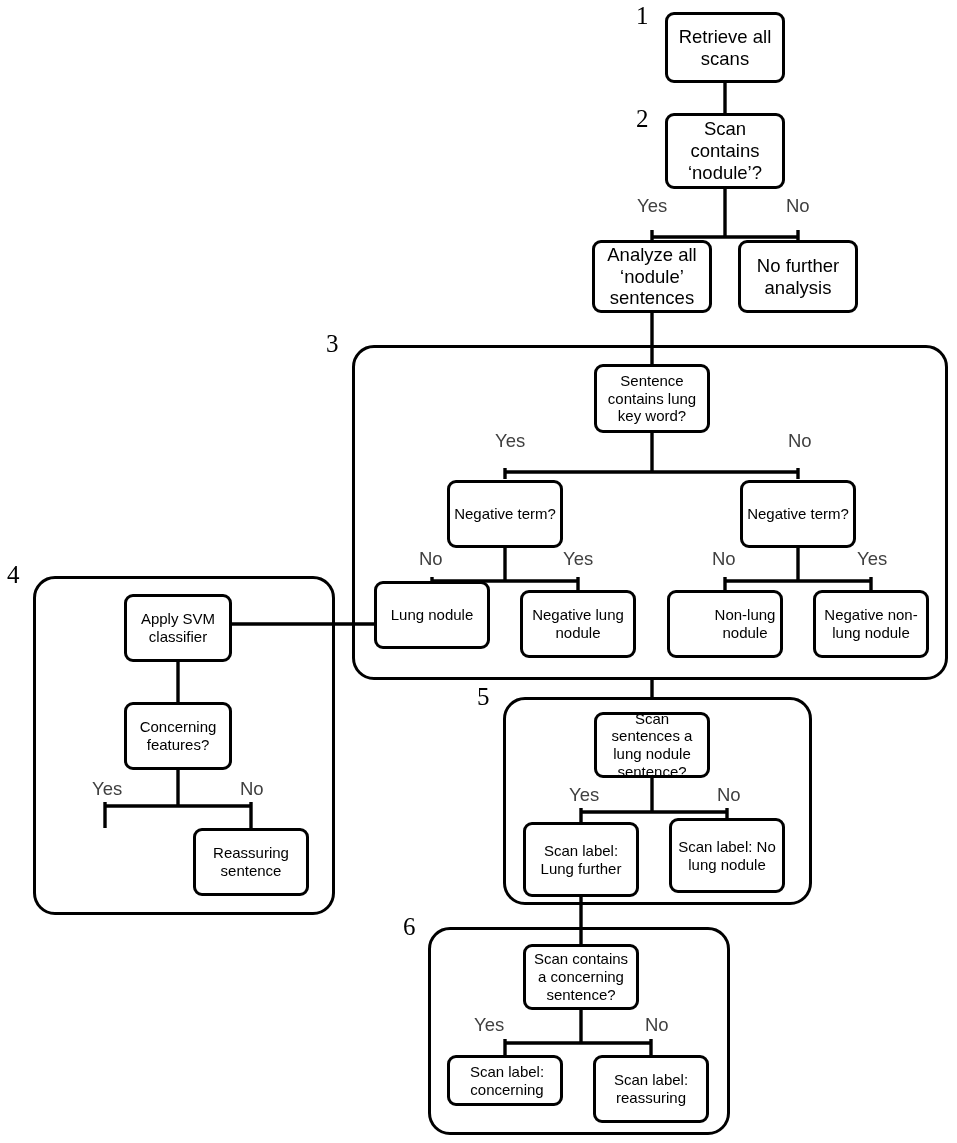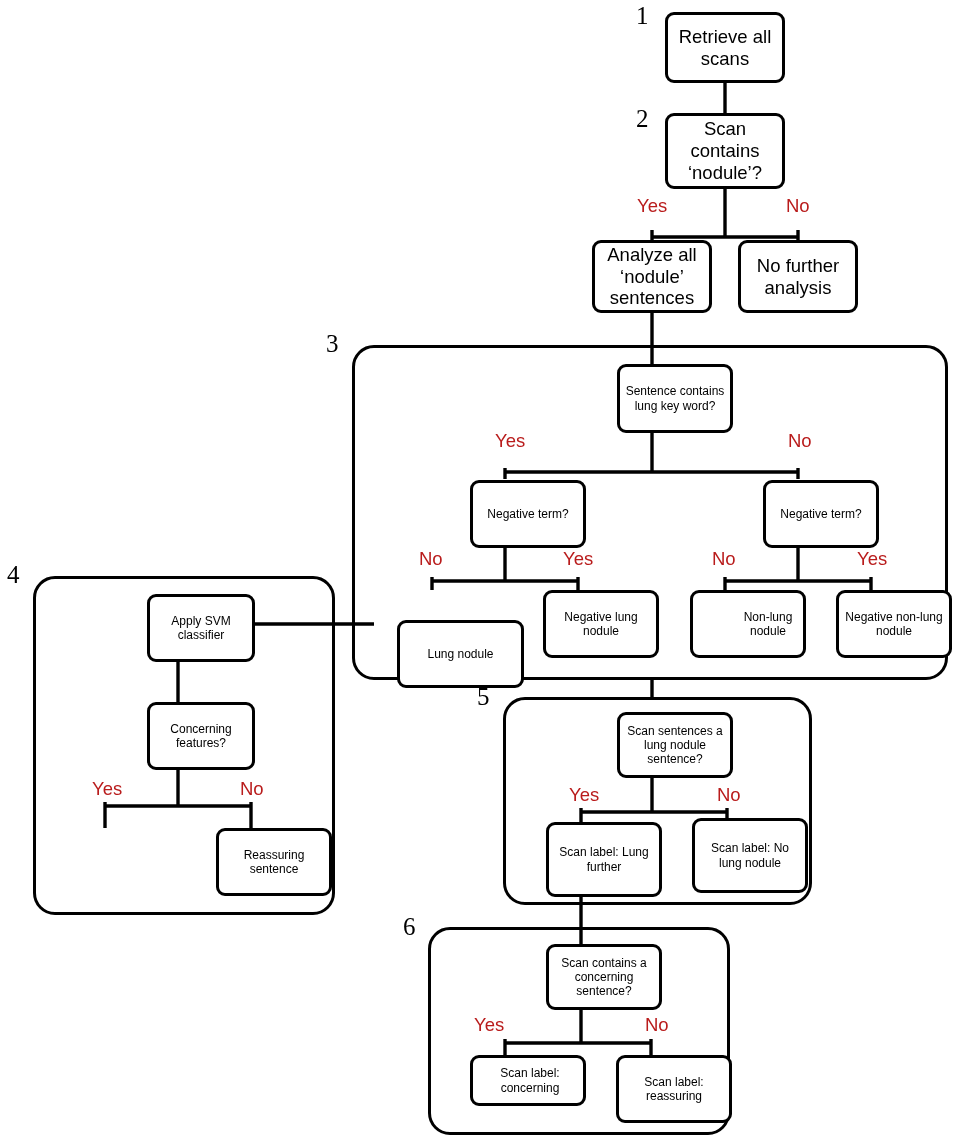--- a/index.html
+++ b/index.html
@@ -41,33 +41,33 @@
     justify-content: center;
     text-align: center;
     line-height: 1.18;
     color: #000;
     padding: 2px 4px;
     z-index: 3;
   }
   .node span { display: block; width: 100%; }
   .edge-label {
     position: absolute;
-    color: #b91c1c;
+    color: #404040;
     white-space: nowrap;
     z-index: 4;
     background: transparent;
   }
   .group-num {
     position: absolute;
     color: #000;
     font-family: "Liberation Serif", serif;
     z-index: 4;
   }
   .fs18 { font-size: 18.5px; }
-  .fs17 { font-size: 12px; margin-left: 23px; }
+  .fs17 { font-size: 15px; }
   .num { font-size: 25px; }
 </style>
 </head>
 <body>
 
 <div id="canvas">
 
   <svg id="wires" viewBox="0 0 957 1143" xmlns="http://www.w3.org/2000/svg">
     <g stroke="#000" stroke-width="3.4" fill="none" stroke-linecap="butt">
 
@@ -156,21 +156,21 @@
   </div>
 
   <div class="node fs17" style="left:447px; top:480px; width:116px; height:68px;">
     <span>Negative term?</span>
   </div>
 
   <div class="node fs17" style="left:740px; top:480px; width:116px; height:68px;">
     <span>Negative term?</span>
   </div>
 
-  <div class="node fs17" style="left:374px; top:620px; width:127px; height:68px;">
+  <div class="node fs17" style="left:374px; top:581px; width:116px; height:68px;">
     <span>Lung nodule</span>
   </div>
 
   <div class="node fs17" style="left:520px; top:590px; width:116px; height:68px;">
     <span>Negative lung nodule</span>
   </div>
 
   <div class="node fs17" style="left:667px; top:590px; width:116px; height:68px;padding-left:44px;">
     <span>Non-lung nodule</span>
   </div>

